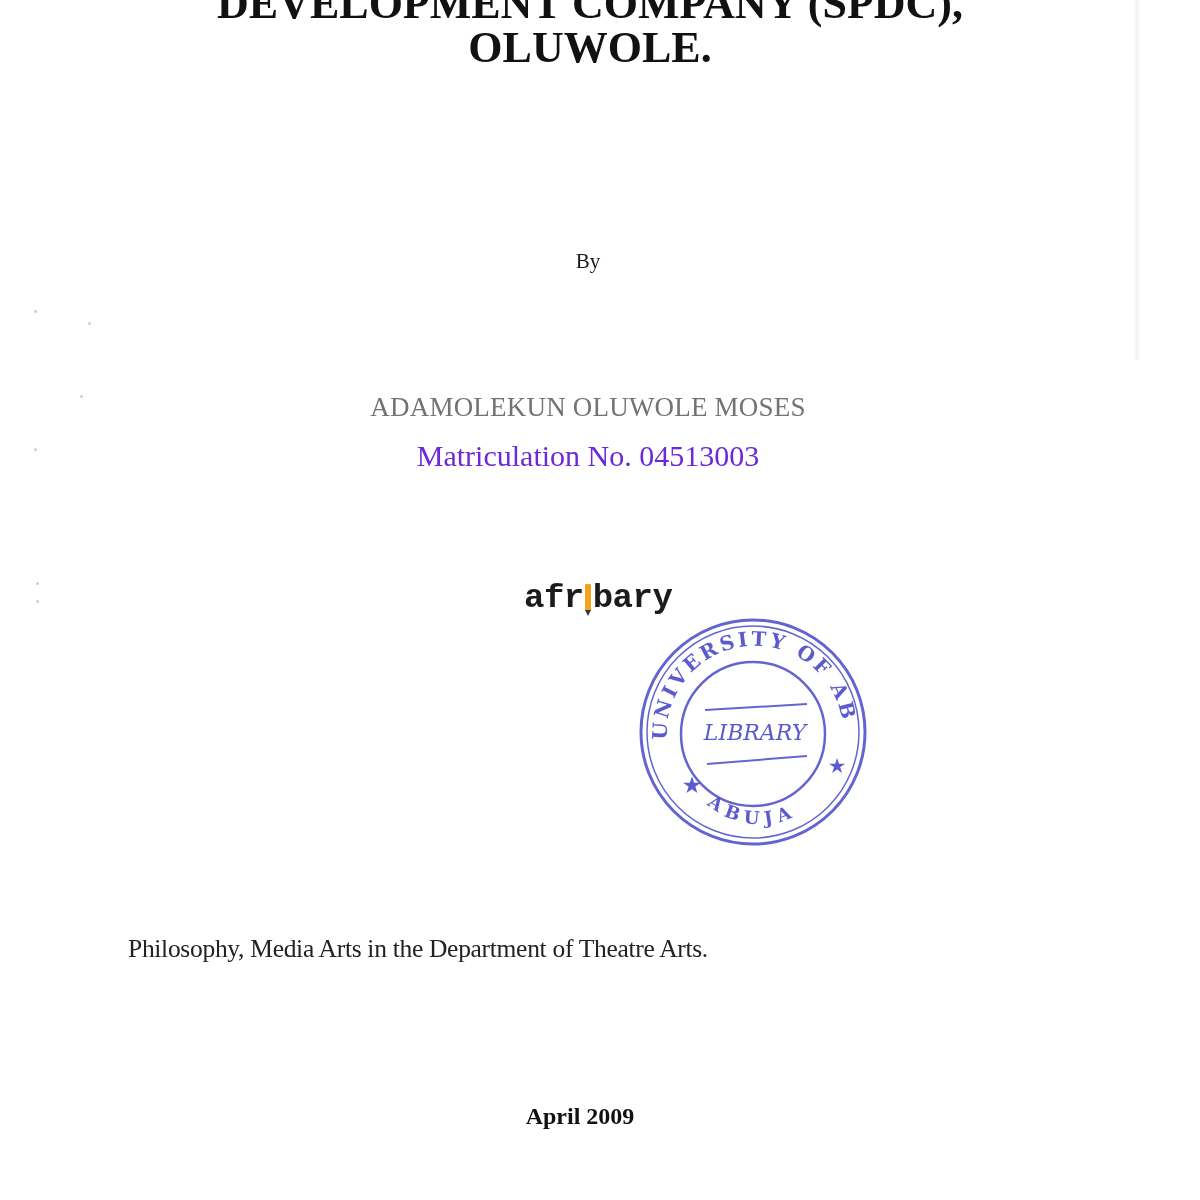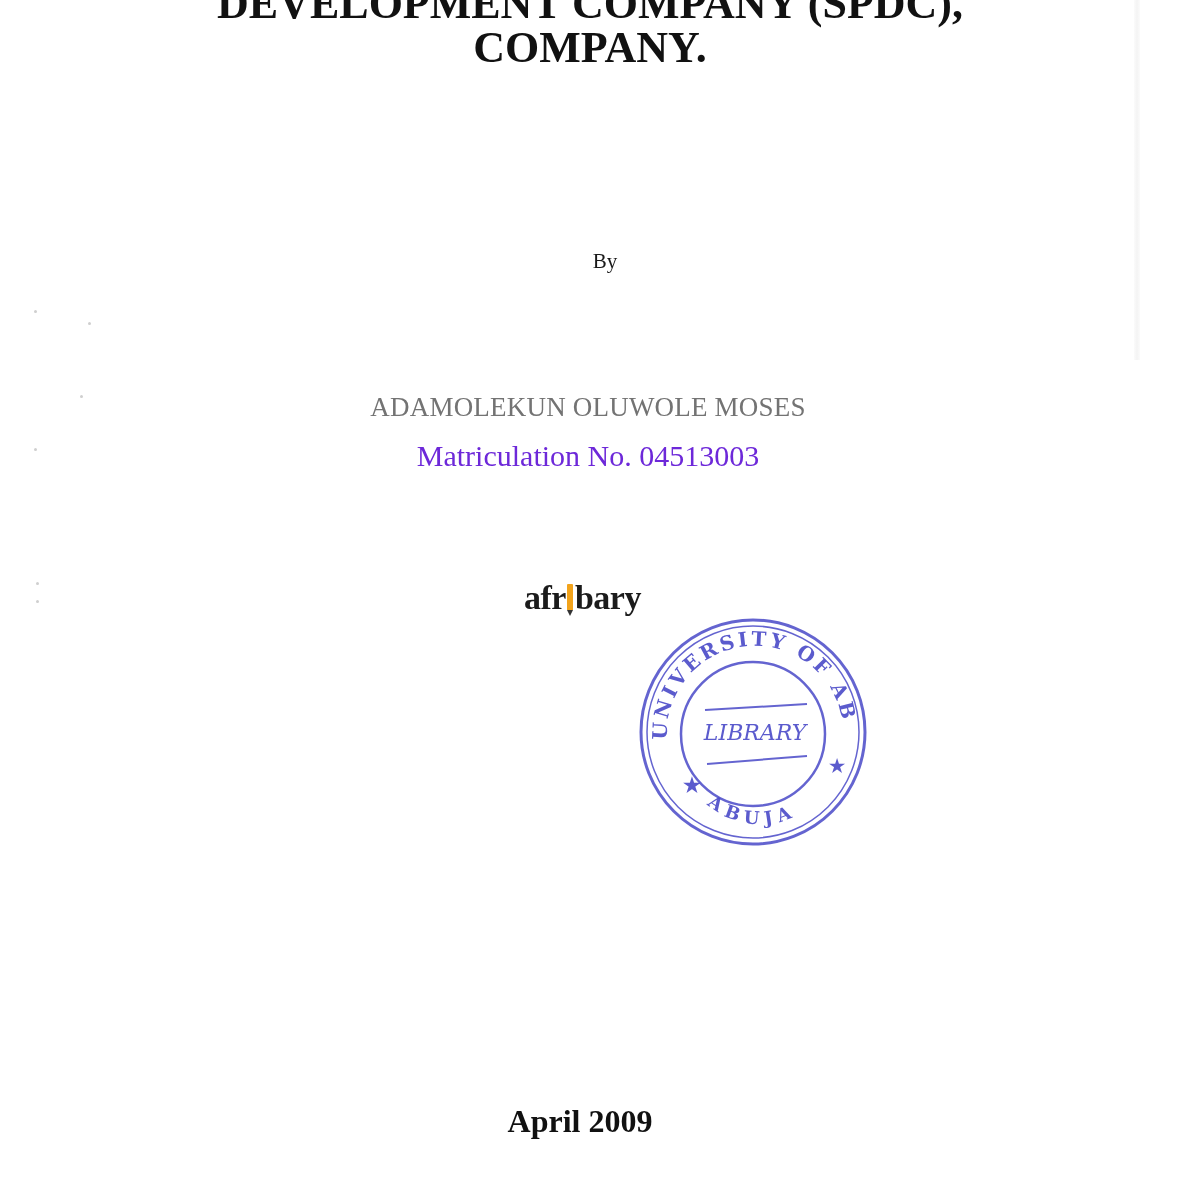--- a/index.html
+++ b/index.html
@@ -7,51 +7,51 @@
     width:1200px; height:1200px; background:#ffffff; position:relative; overflow:hidden;
     font-family:"Liberation Serif","DejaVu Serif",serif; color:#1a1a1a;
   }
   .abs { position:absolute; }
   .title-line {
     left:0; width:1180px; text-align:center; font-weight:bold;
     font-size:44px; letter-spacing:0px; color:#111; transform:scaleX(1.0);
   }
   #title1 { top:-22px; }
   #title2 { top:22px; }
-  #by { left:0; width:1176px; top:249px; text-align:center; font-size:21px;margin-left:17px; }
+  #by { left:0; width:1176px; top:249px; text-align:center; font-size:21px; }
   #author { left:0; width:1176px; top:392px; text-align:center; font-size:27px; letter-spacing:0.2px; color:#737373; }
   #matric { left:0; width:1176px; top:439px; text-align:center; font-size:30px; color:#6d28d9; }
   #logo {
-    left:524px; top:578px; font-family:Liberation Serif, serif; font-weight:bold;
+    left:524px; top:578px; font-family:Liberation Mono, monospace; font-weight:bold;
     font-size:34px; letter-spacing:-0.5px; color:#1b1b1b; display:flex; align-items:flex-end; line-height:40px;
   }
   .pencil { display:inline-block; width:6px; height:32px; position:relative; margin:0 2px 0 1px; top:-2px; }
   .pencil .body { position:absolute; left:0; top:0; width:6px; height:26px; background:#f2a31b; border-radius:1px 1px 0 0; }
   .pencil .tip { position:absolute; left:0; top:26px; width:0; height:0; border-left:3px solid transparent; border-right:3px solid transparent; border-top:6px solid #333; }
   #stamp { left:637px; top:616px; width:232px; height:232px; }
   #thesis {
     left:128px; top:932px; width:940px; font-size:25.5px; line-height:34px; color:#222; letter-spacing:-0.3px;
   }
-  #date { left:0; width:1160px; top:1103px; text-align:center; font-size:32px; font-weight:bold; color:#111; }
+  #date { left:0; width:1160px; top:1103px; text-align:center; font-size:24px; font-weight:bold; color:#111; }
   .edge-shadow { left:1134px; top:0; width:6px; height:360px; background:linear-gradient(to right,#fbfbfb,#f4f4f4,#fbfbfb); }
   .speck { position:absolute; width:3px; height:3px; background:#cfcfcf; border-radius:50%; }
 </style>
 </head>
 <body>
 
 <div class="abs edge-shadow"></div>
 <div class="speck" style="left:34px;top:310px"></div>
 <div class="speck" style="left:88px;top:322px"></div>
 <div class="speck" style="left:80px;top:395px"></div>
 <div class="speck" style="left:34px;top:448px"></div>
 <div class="speck" style="left:36px;top:582px"></div>
 <div class="speck" style="left:36px;top:600px"></div>
 
 <div class="abs title-line" id="title1">DEVELOPMENT COMPANY (SPDC),</div>
-<div class="abs title-line" id="title2">COMPANY.</div>
+<div class="abs title-line" id="title2">OLUWOLE.</div>
 
 <div class="abs" id="by">By</div>
 <div class="abs" id="author">ADAMOLEKUN OLUWOLE MOSES</div>
 <div class="abs" id="matric">Matriculation No. 04513003</div>
 
 <div class="abs" id="logo">
   <span>afr</span>
   <span class="pencil">
       <span class="body"></span>
       <span class="tip"></span>
@@ -74,15 +74,16 @@
   <g fill="#4a4ac8" opacity="0.9" font-family="DejaVu Serif, serif" font-weight="bold">
     <text font-size="20" letter-spacing="3"><textPath href="#arcTop">UNIVERSITY OF ABUJA</textPath></text>
     <text font-size="18" letter-spacing="6"><textPath href="#arcBot">ABUJA</textPath></text>
     <text x="118" y="124" text-anchor="middle" font-size="22" font-style="italic" font-weight="normal">LIBRARY</text>
     <text x="46" y="176" font-size="20">★</text>
     <text x="192" y="156" font-size="18">★</text>
   </g>
 </svg>
 
 <div class="abs" id="thesis">
+  <div>Philosophy, Media Arts in the Department of Theatre Arts.</div>
 </div>
 
 <div class="abs" id="date">April 2009</div>
 
 </body></html>

